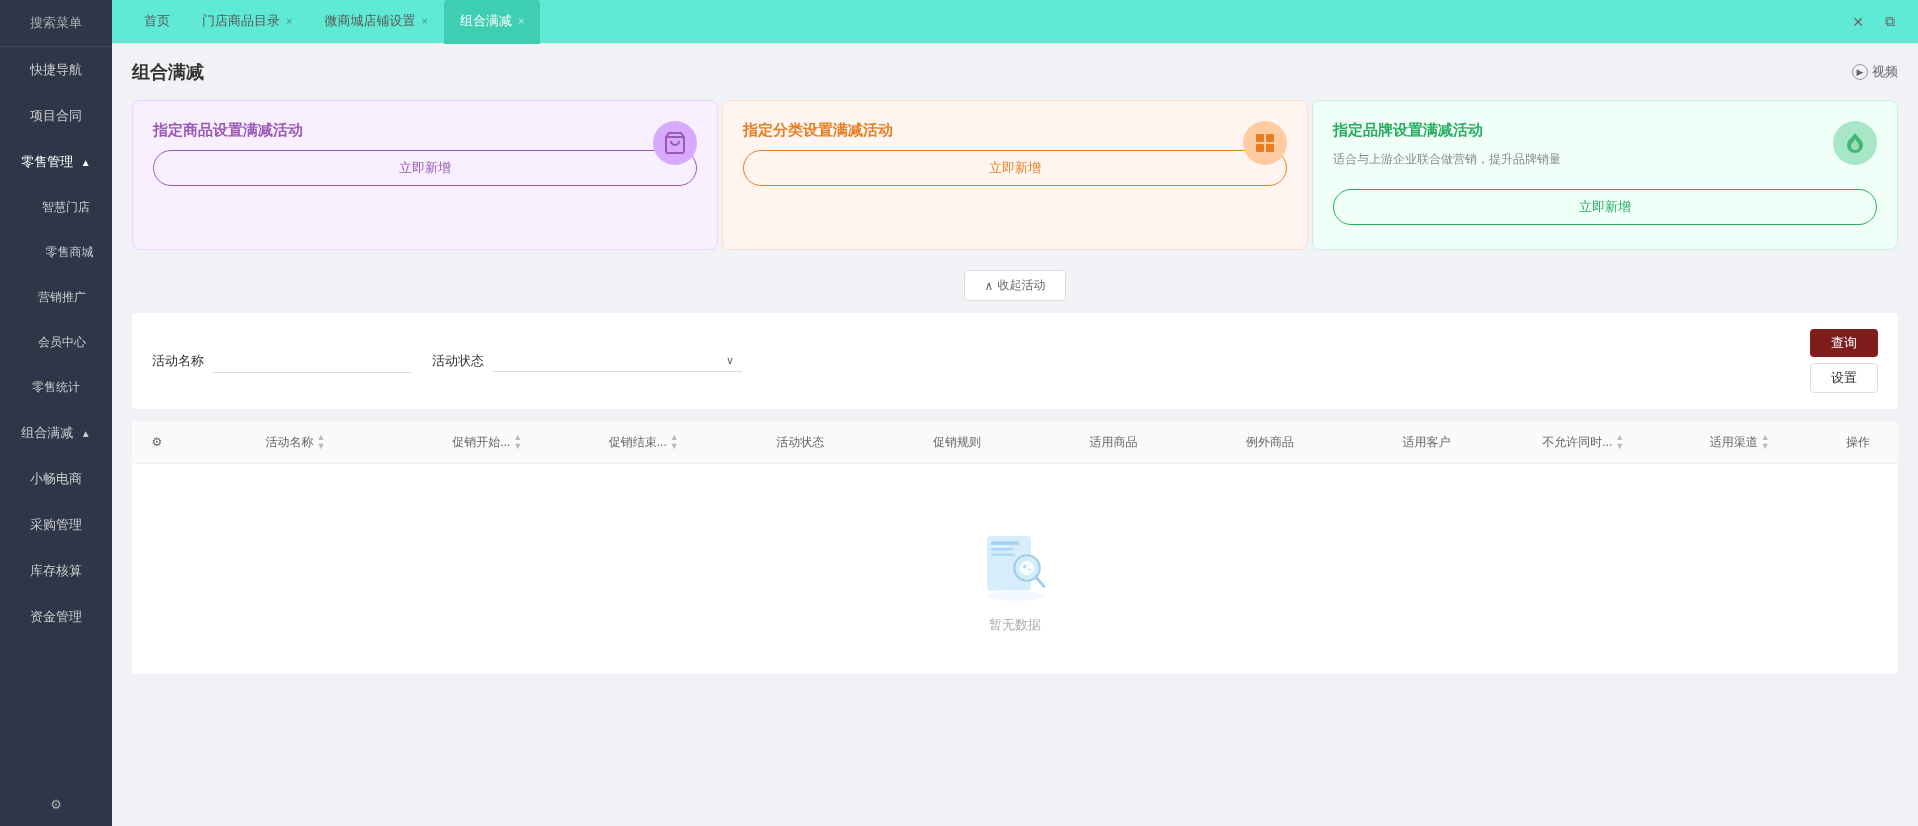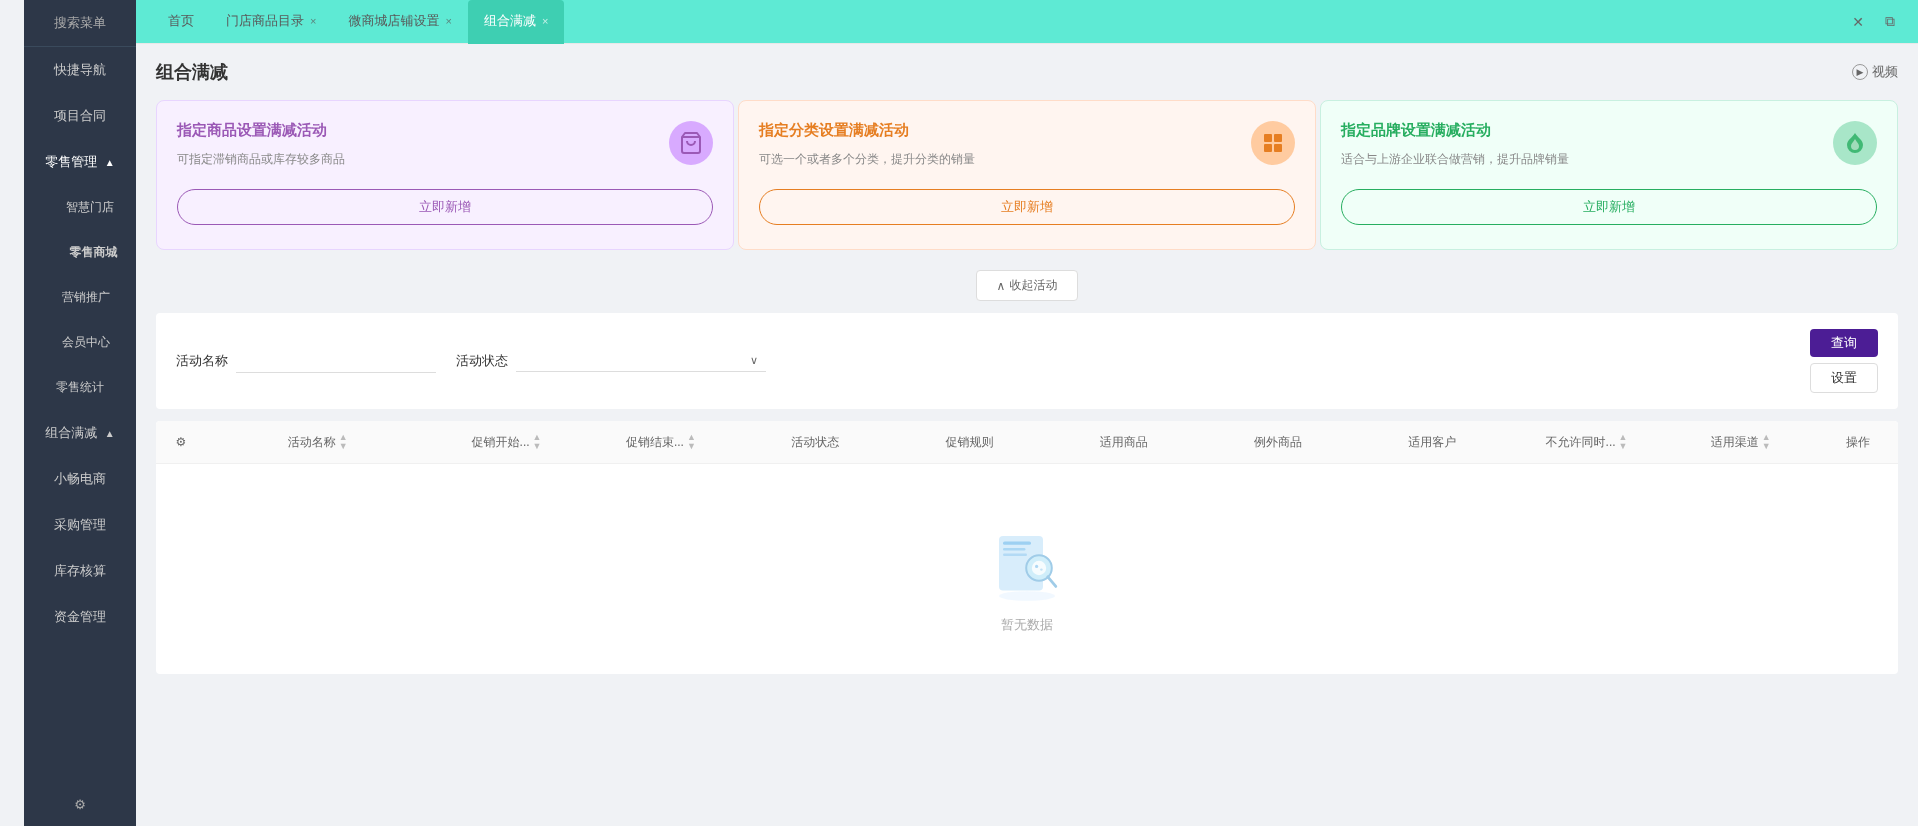--- a/index.html
+++ b/index.html
@@ -7,21 +7,20 @@
 
     
     .sidebar {
       width: 112px;
       background: #2d3748;
       color: #ccc;
       display: flex;
       flex-direction: column;
       height: 100%;
       flex-shrink: 0;
-      margin-left: 24px;
     }
     .sidebar-search {
       padding: 14px 0;
       text-align: center;
       font-size: 13px;
       color: #aaa;
       border-bottom: 1px solid #3a4a5c;
       cursor: pointer;
     }
     .sidebar-item {
@@ -253,21 +252,21 @@
     .search-select-wrapper span { font-size: 13px; color: #bbb; }
     .search-select-wrapper .chevron { color: #666; font-size: 11px; }
     .search-actions {
       margin-left: auto;
       display: flex;
       flex-direction: column;
       gap: 6px;
     }
     .btn-query {
       padding: 5px 20px;
-      background: #4c1d95;
+      background: #7f1d1d;
       color: #fff;
       border: none;
       border-radius: 4px;
       cursor: pointer;
       font-size: 13px;
     }
     .btn-settings {
       padding: 5px 20px;
       background: #fff;
       color: #333;
@@ -337,21 +336,21 @@
   <div class="sidebar-item">
     <span>项目合同</span>
   </div>
   <div class="sidebar-item has-sub">
     <span>零售管理</span>
     <span class="arrow">▲</span>
   </div>
   <div class="sidebar-item" style="padding-left:20px;font-size:12px;">
     <span>智慧门店</span>
   </div>
-  <div class="sidebar-item" style="padding-left:27px;font-size:12px;font-weight:bold;">
+  <div class="sidebar-item" style="padding-left:27px;font-size:12px;">
     <span>零售商城</span>
   </div>
   <div class="sidebar-item" style="padding-left:12px;font-size:12px;">
     <span>营销推广</span>
   </div>
   <div class="sidebar-item" style="padding-left:12px;font-size:12px;">
     <span>会员中心</span>
   </div>
   <div class="sidebar-item" style="font-size:12px;">
     <span>零售统计</span>
@@ -419,35 +418,33 @@
 
       <div class="activity-card purple">
         <div class="activity-card-title">指定商品设置满减活动</div>
         <div class="activity-card-icon">
           <svg width="24" height="24" viewBox="0 0 24 24" fill="none">
             <path d="M6 2L3 6v14a2 2 0 002 2h14a2 2 0 002-2V6l-3-4z" stroke="#9b59b6" stroke-width="2" fill="#d8aaff" stroke-linejoin="round"></path>
             <line x1="3" y1="6" x2="21" y2="6" stroke="#9b59b6" stroke-width="2"></line>
             <path d="M16 10a4 4 0 01-8 0" stroke="#9b59b6" stroke-width="2"></path>
           </svg>
         </div>
-        <div class="activity-card-desc">可指定滞销商品或库存较多商品</div>
         <button class="activity-card-btn">立即新增</button>
       </div>
 
       <div class="activity-card orange">
         <div class="activity-card-title">指定分类设置满减活动</div>
         <div class="activity-card-icon">
           <svg width="24" height="24" viewBox="0 0 24 24" fill="#e67e22">
             <rect x="3" y="3" width="8" height="8" rx="1" fill="#e67e22"></rect>
             <rect x="13" y="3" width="8" height="8" rx="1" fill="#e67e22"></rect>
             <rect x="3" y="13" width="8" height="8" rx="1" fill="#e67e22"></rect>
             <rect x="13" y="13" width="8" height="8" rx="1" fill="#e67e22"></rect>
           </svg>
         </div>
-        <div class="activity-card-desc">可选一个或者多个分类，提升分类的销量</div>
         <button class="activity-card-btn">立即新增</button>
       </div>
 
       <div class="activity-card green">
         <div class="activity-card-title">指定品牌设置满减活动</div>
         <div class="activity-card-icon">
           <svg width="24" height="24" viewBox="0 0 24 24" fill="none">
             <path d="M12 2C9 7 4 9 4 14a8 8 0 0016 0c0-5-5-7-8-12z" fill="#27ae60" opacity="0.8"></path>
             <path d="M12 8c-1.5 3-4 4.5-4 7a4 4 0 008 0c0-2.5-2.5-4-4-7z" fill="#fff" opacity="0.5"></path>
           </svg>

